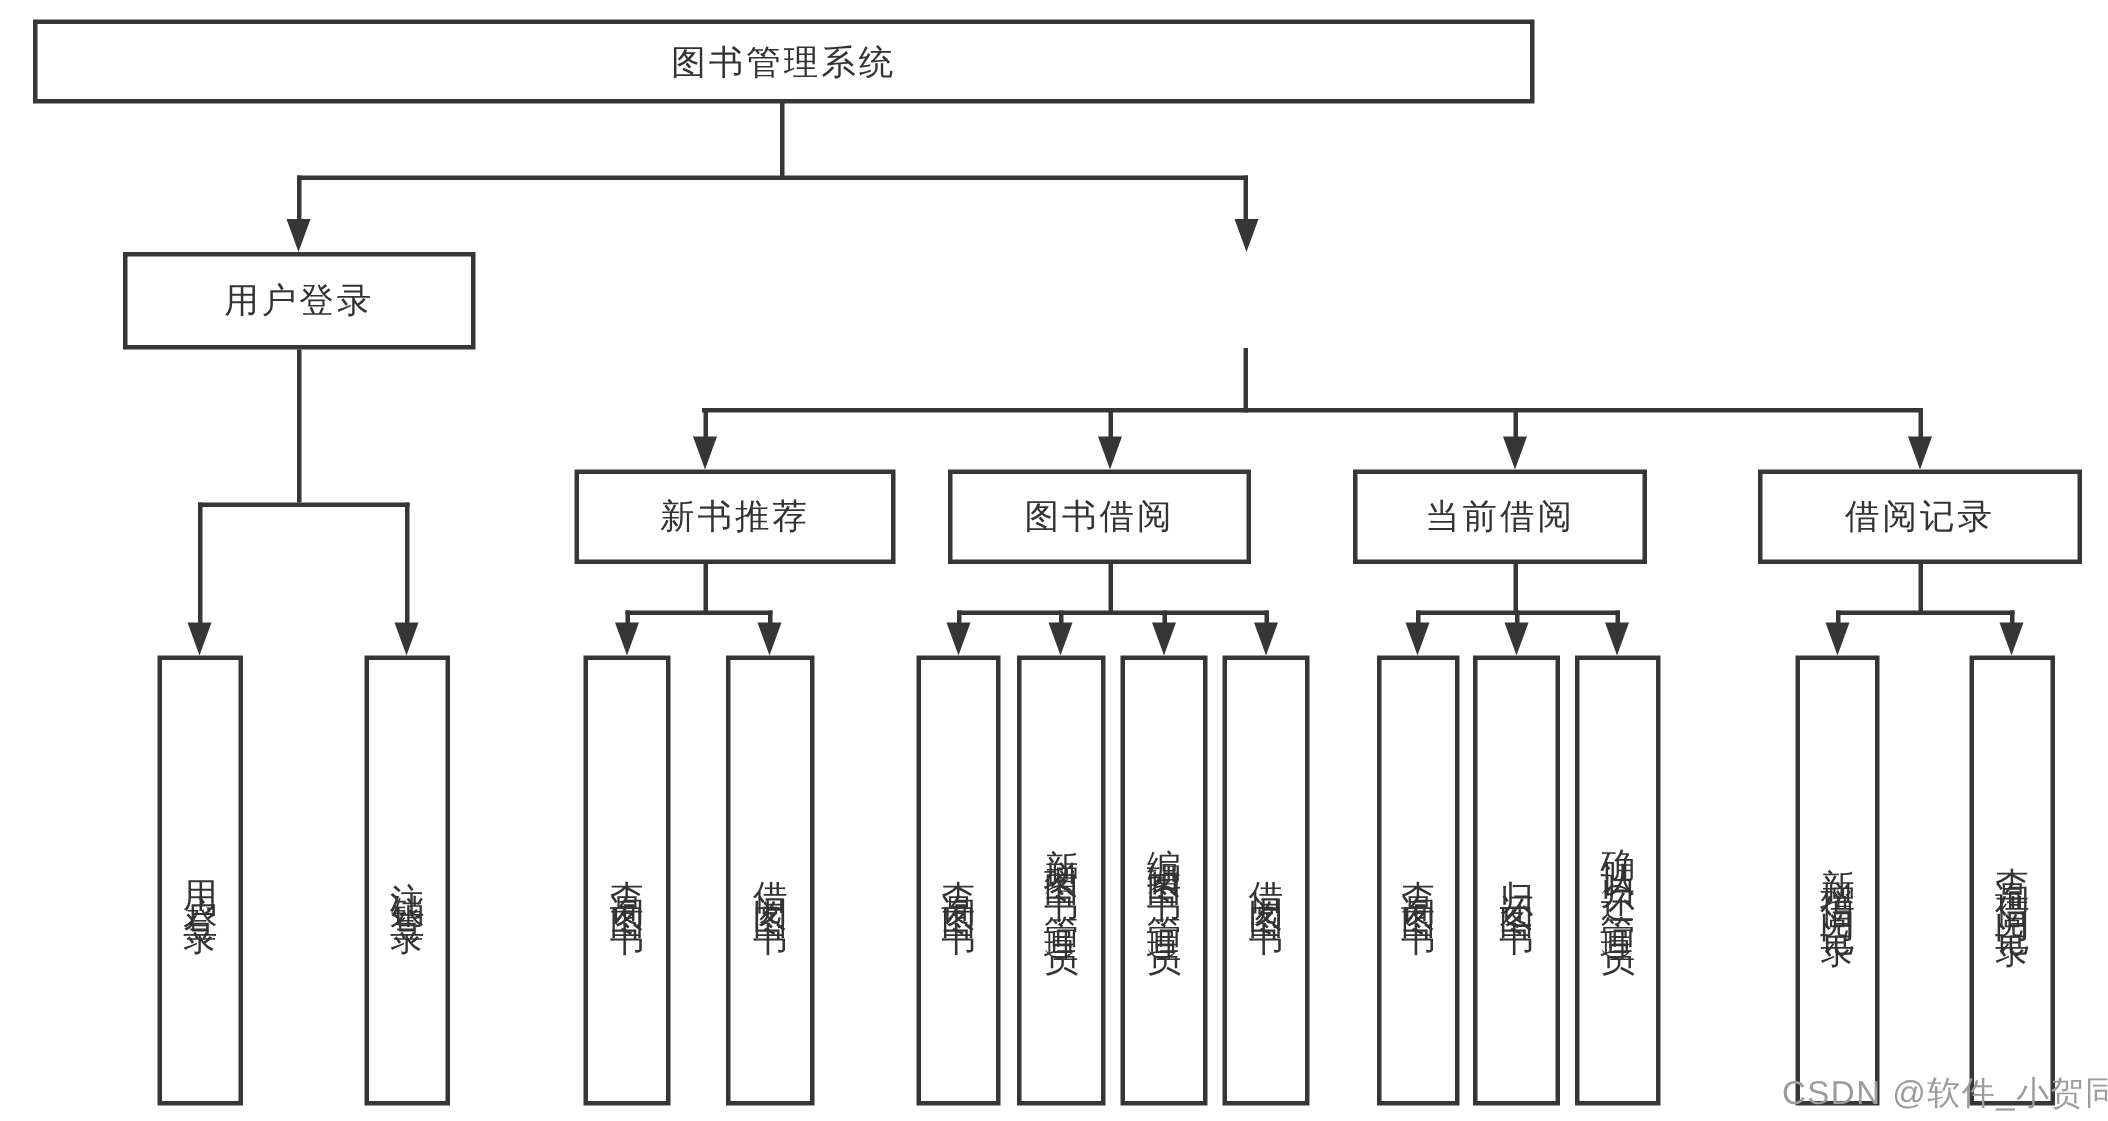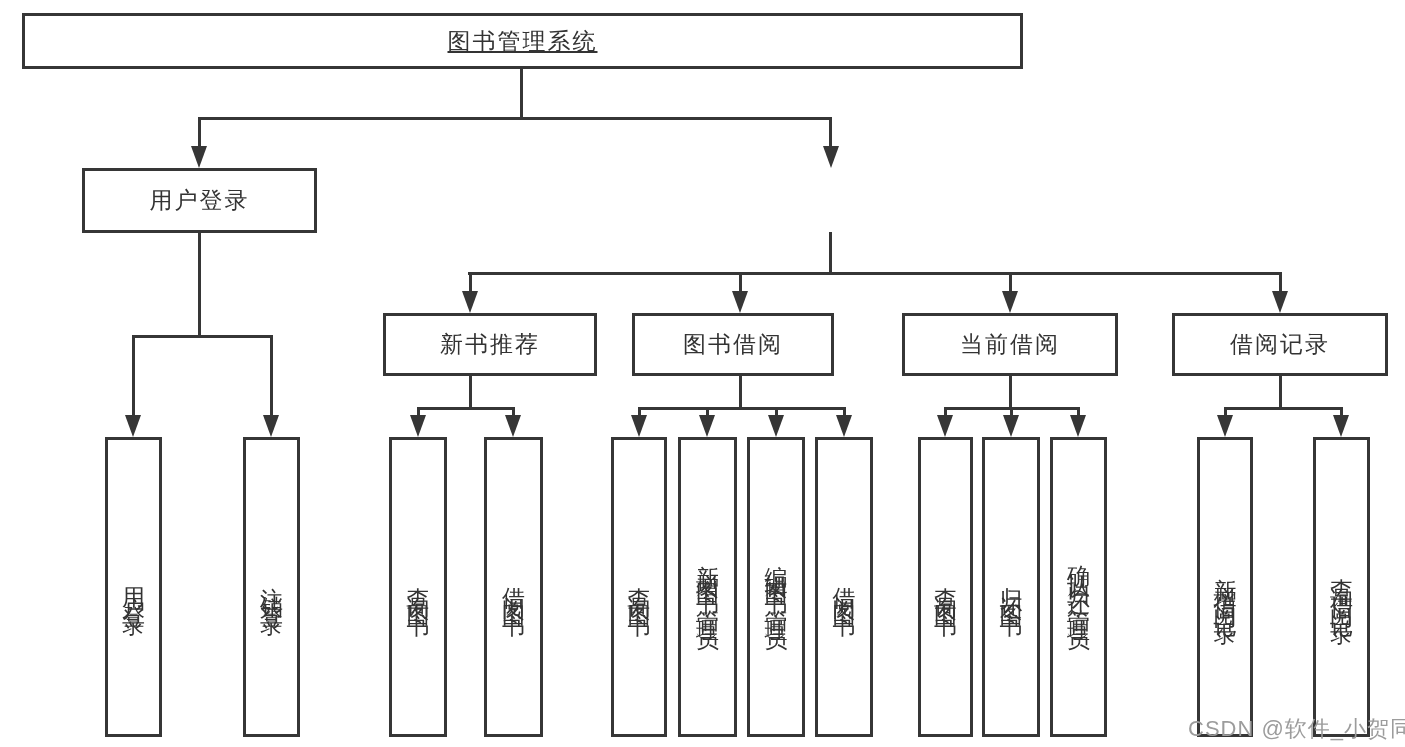--- a/index.html
+++ b/index.html
@@ -28,21 +28,21 @@
   .watermark {
     position:absolute; left:1188px; top:714px; z-index:5;
     font-size:22px; color:#9c9c9c; letter-spacing:1px; white-space:nowrap;
   }
 </style>
 </head>
 <body>
 
 <div id="canvas">
 
-  <div class="box hbox" style="left:22px;top:13px;width:1001px;height:56px;text-decoration:underline;">
+  <div class="box hbox" style="left:22px;top:13px;width:1001px;height:56px;">
     <span>图书管理系统</span>
   </div>
 
   <div class="vl" style="left:520px;top:66px;height:54px;"></div>
   <div class="hl" style="left:198px;top:117px;width:634px;"></div>
   <div class="vl" style="left:198px;top:117px;height:32px;"></div>
   <div class="ah" style="left:191px;top:146px;"></div>
   <div class="vl" style="left:829px;top:117px;height:32px;"></div>
   <div class="ah" style="left:823px;top:146px;"></div>
 
@@ -67,21 +67,21 @@
   <div class="ah" style="left:1002px;top:291px;"></div>
   <div class="vl" style="left:1279px;top:272px;height:21px;"></div>
   <div class="ah" style="left:1272px;top:291px;"></div>
 
   <div class="box hbox" style="left:363px;top:313px;width:214px;height:63px;margin-left:20px;">
     <span>新书推荐</span>
   </div>
   <div class="box hbox" style="left:632px;top:313px;width:202px;height:63px;">
     <span>图书借阅</span>
   </div>
-  <div class="box hbox" style="left:902px;top:313px;width:216px;height:63px;">
+  <div class="box hbox" style="left:902px;top:313px;width:196px;height:63px;">
     <span>当前借阅</span>
   </div>
   <div class="box hbox" style="left:1172px;top:313px;width:216px;height:63px;">
     <span>借阅记录</span>
   </div>
 
   <div class="vl" style="left:469px;top:376px;height:34px;"></div>
   <div class="hl" style="left:417px;top:407px;width:98px;"></div>
   <div class="vl" style="left:417px;top:407px;height:12px;"></div>
   <div class="ah" style="left:410px;top:415px;"></div>

